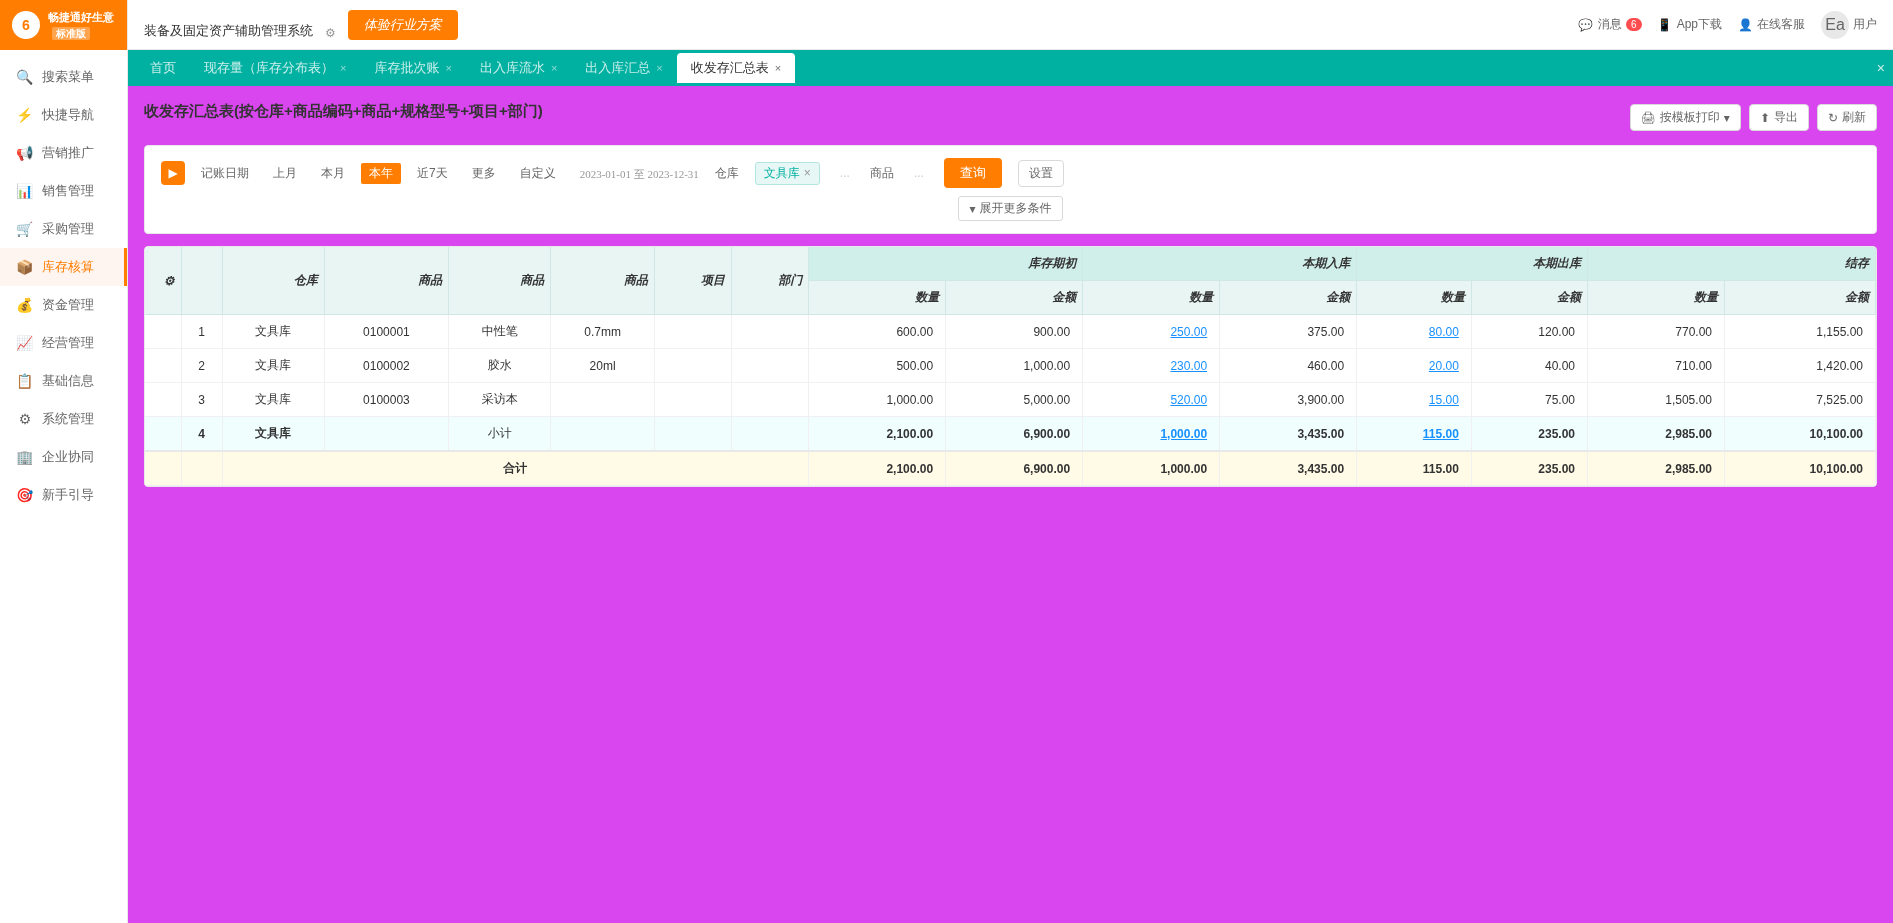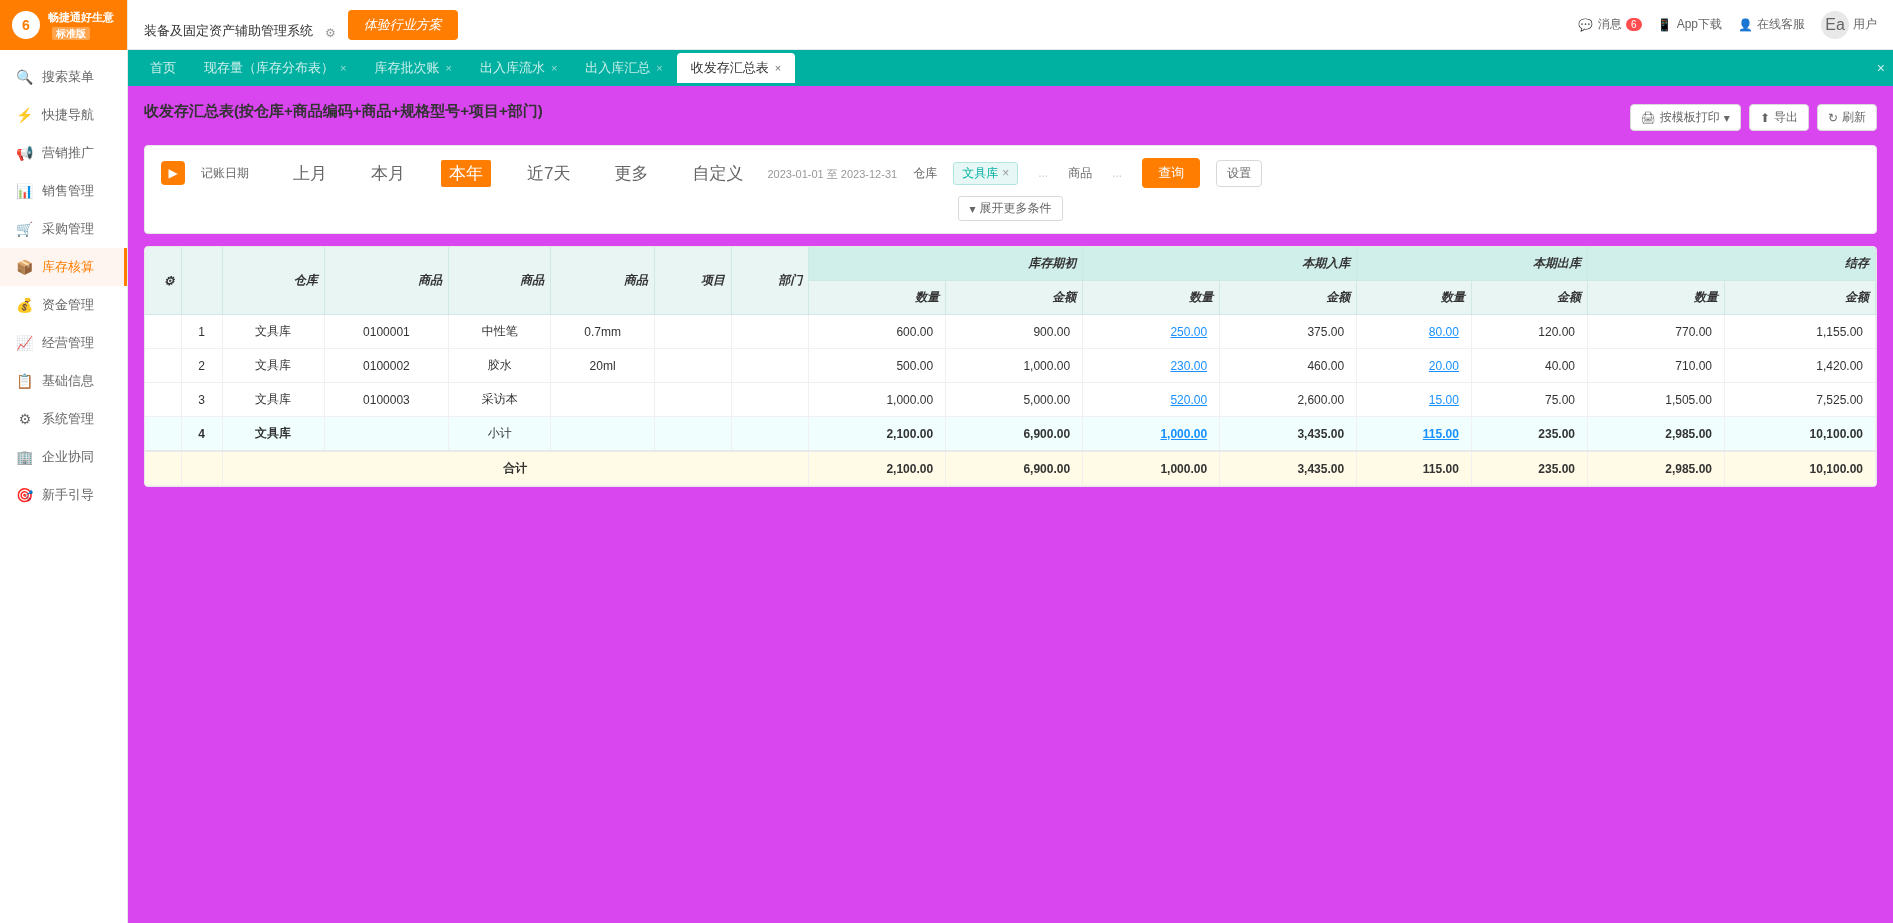--- a/index.html
+++ b/index.html
@@ -36,21 +36,21 @@
     
     .page-container { padding: 16px; }
     .page-title { font-size: 15px; font-weight: bold; color: #333; margin-bottom: 12px; }
 
     
     .filter-bar { background: #fff; border-radius: 4px; padding: 12px 16px; margin-bottom: 12px; border: 1px solid #e8e8e8; }
     .filter-row { display: flex; align-items: center; gap: 16px; }
     .filter-toggle { width: 24px; height: 24px; background: #ff7d00; color: #fff; border-radius: 4px; display: flex; align-items: center; justify-content: center; cursor: pointer; font-size: 12px; }
     .filter-label { color: #666; font-size: 12px; white-space: nowrap; }
     .date-options { display: flex; gap: 8px; align-items: center; }
-    .date-btn { padding: 2px 8px; cursor: pointer; color: #666; font-size: 17px; border-radius: 2px; margin-left: 20px; }
+    .date-btn { padding: 2px 8px; cursor: pointer; color: #666; font-size: 12px; border-radius: 2px; }
     .date-btn.active { background: #ff7d00; color: #fff; border-radius: 2px; }
     .date-range { font-size: 11px; color: #999; margin-top: 2px; }
     .warehouse-tag { background: #e6f7f5; color: #00b0a0; border: 1px solid #b3e5e0; padding: 2px 8px; border-radius: 3px; font-size: 12px; display: flex; align-items: center; gap: 4px; }
     .warehouse-tag .remove { cursor: pointer; color: #999; }
     .filter-dots { color: #ccc; cursor: pointer; padding: 0 4px; }
     .expand-btn { display: flex; align-items: center; gap: 4px; color: #666; cursor: pointer; font-size: 12px; border: 1px solid #d9d9d9; padding: 3px 10px; border-radius: 3px; background: #fff; }
     .query-btn { background: #ff7d00; color: #fff; border: none; padding: 6px 16px; border-radius: 4px; cursor: pointer; font-size: 13px; }
     .settings-btn { color: #666; background: #fff; border: 1px solid #d9d9d9; padding: 4px 10px; border-radius: 4px; cursor: pointer; font-size: 12px; }
 
     
@@ -227,21 +227,21 @@
         <div class="filter-toggle">▶</div>
         <span class="filter-label">记账日期</span>
         <div class="date-options">
           <span class="date-btn">上月</span>
           <span class="date-btn">本月</span>
           <span class="date-btn active">本年</span>
           <span class="date-btn">近7天</span>
           <span class="date-btn">更多</span>
           <span class="date-btn">自定义</span>
         </div>
-        <div style="display:flex;flex-direction:column;">
+        <div style="display:flex;flex-direction:column;font-family:Liberation Serif, serif;">
           <span class="date-range">2023-01-01 至 2023-12-31</span>
         </div>
 
         <span class="filter-label">仓库</span>
         <div class="warehouse-tag">
           <span>文具库</span>
           <span class="remove">×</span>
         </div>
         <span class="filter-dots">...</span>
 
@@ -329,21 +329,21 @@
               <td>3</td>
               <td>文具库</td>
               <td>0100003</td>
               <td>采访本</td>
               <td></td>
               <td></td>
               <td></td>
               <td class="number">1,000.00</td>
               <td class="number">5,000.00</td>
               <td class="number link">520.00</td>
-              <td class="number">2,600.00</td>
+              <td class="number">3,900.00</td>
               <td class="number link">15.00</td>
               <td class="number">75.00</td>
               <td class="number">1,505.00</td>
               <td class="number">7,525.00</td>
             </tr>
             <tr class="subtotal">
               <td></td>
               <td>4</td>
               <td style="font-weight: bold;">文具库</td>
               <td></td>

